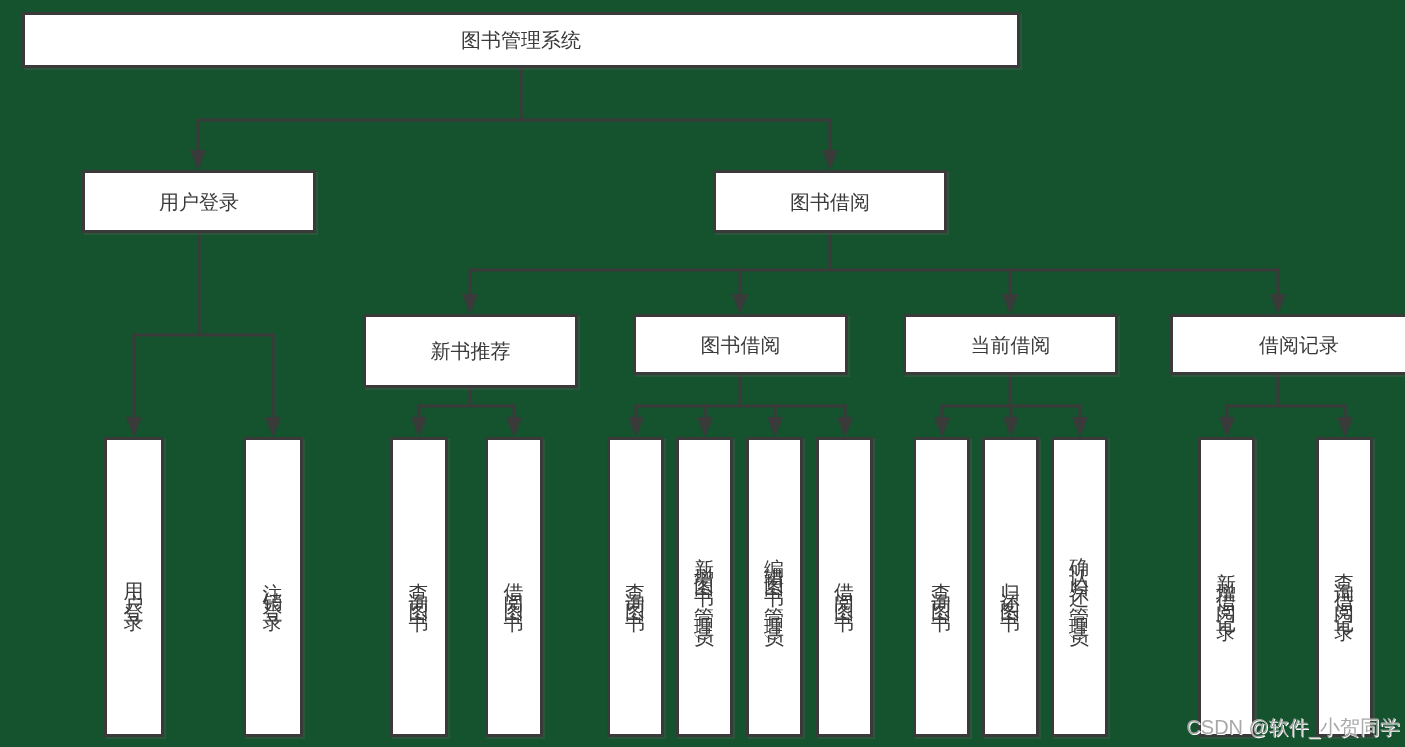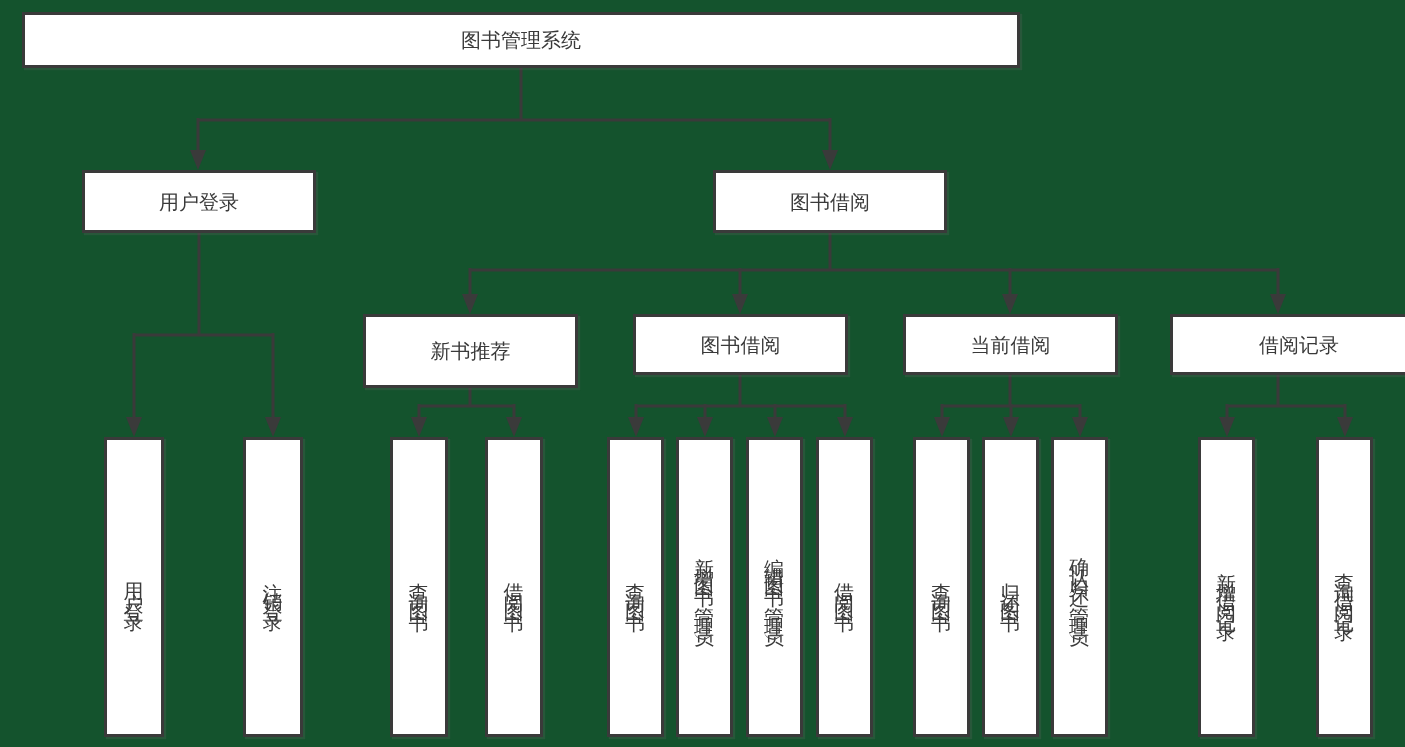--- a/index.html
+++ b/index.html
@@ -204,14 +204,15 @@
     <span class="lbl v">确认归还（管理员）</span>
   </div>
 
   <div class="box" style="left:1198px;top:437px;width:57px;height:300px">
     <span class="lbl v">新增借阅记录</span>
   </div>
   <div class="box" style="left:1316px;top:437px;width:57px;height:300px">
     <span class="lbl v">查询借阅记录</span>
   </div>
 
+  <div class="watermark">CSDN @软件_小贺同学</div>
 
 </div>
 
 </body></html>

